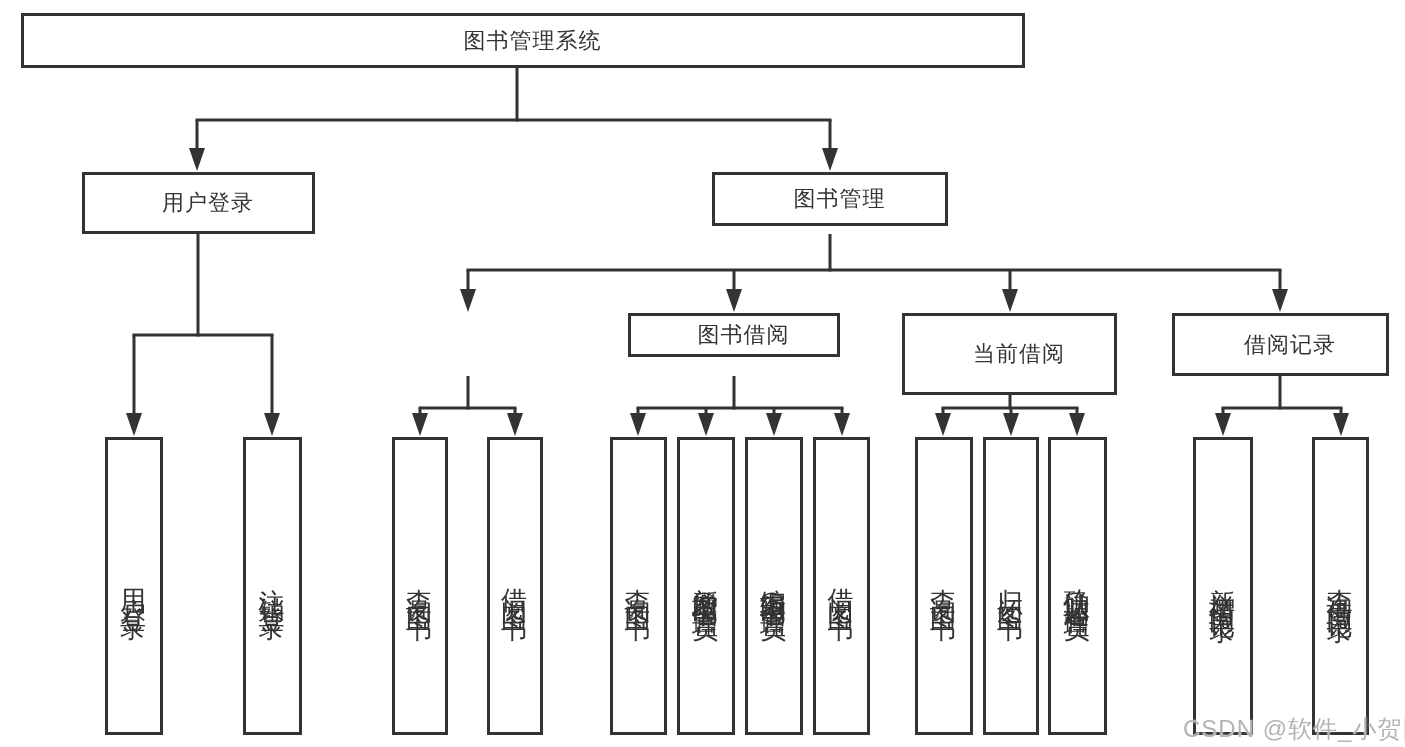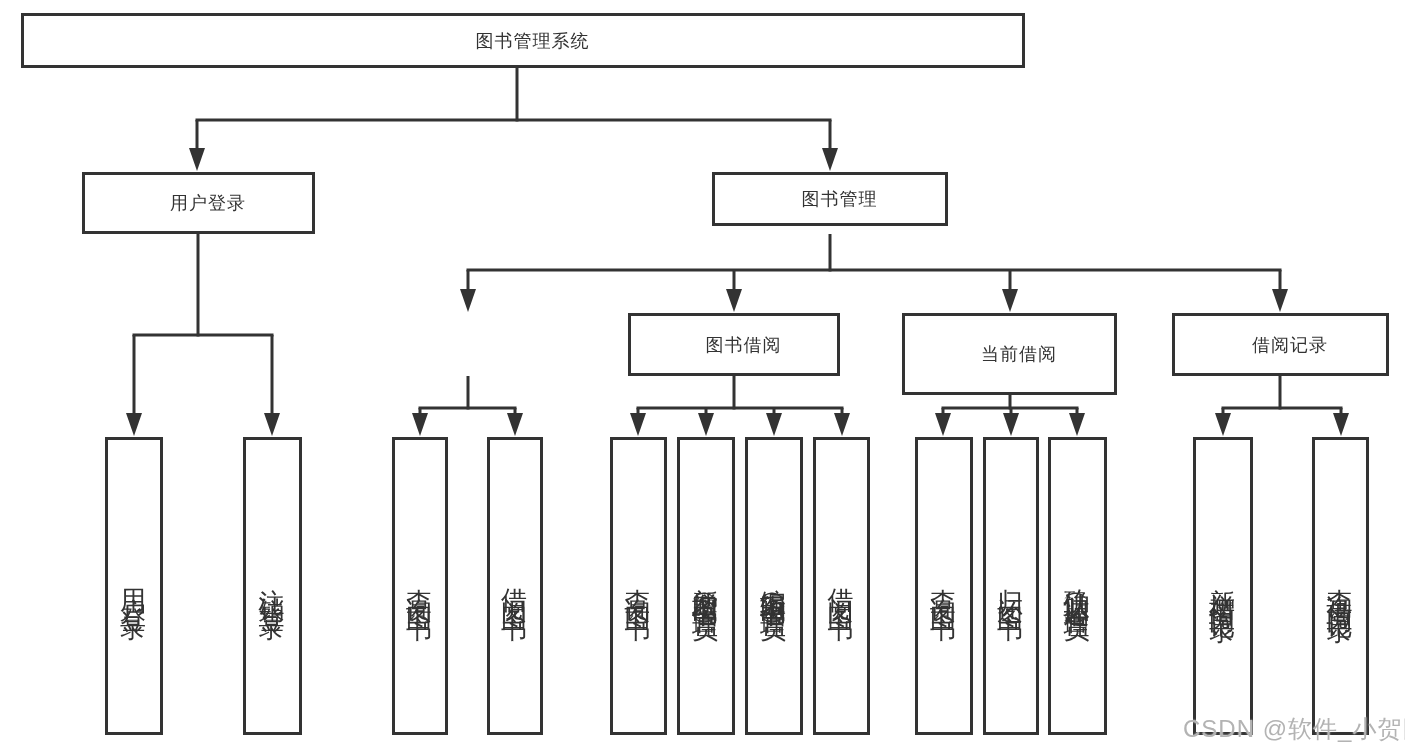--- a/index.html
+++ b/index.html
@@ -20,36 +20,36 @@
     position: absolute;
     box-sizing: border-box;
     background: #ffffff;
     border: 3px solid #333333;
     color: #333333;
     display: flex;
     align-items: center;
     justify-content: center;
     text-align: center;
   }
-  .h-node { font-size: 18px; letter-spacing: 1px; padding-left: 19px; }
+  .h-node { font-size: 22px; letter-spacing: 1px; padding-left: 19px; }
   .v-node {
     writing-mode: vertical-rl;
     text-orientation: mixed;
     font-size: 26px;
     letter-spacing: 9px;
   }
   .v-node.long { letter-spacing: 4px; }
   .v-node.mid  { letter-spacing: 6px; }
 
   
   #n-root           { left: 21px;   top: 13px;  width: 1004px; height: 55px; }
   #n-user-login     { left: 82px;   top: 172px; width: 233px;  height: 62px; }
   #n-book-mgmt      { left: 712px;  top: 172px; width: 236px;  height: 54px; }
   #n-new-book-rec   { left: 362px;  top: 313px; width: 211px;  height: 63px; }
-  #n-book-borrow    { left: 628px;  top: 313px; width: 212px;  height: 63px; }
+  #n-book-borrow    { left: 628px;  top: 313px; width: 212px;  height: 44px; }
   #n-current-borrow { left: 902px;  top: 313px; width: 215px;  height: 82px; }
   #n-borrow-record  { left: 1172px; top: 313px; width: 217px;  height: 63px; }
 
   .leaf { top: 437px; height: 298px; }
   #n-login       { left: 105px;  width: 58px; }
   #n-logout      { left: 243px;  width: 59px; }
   #n-nbr-query   { left: 392px;  width: 56px; }
   #n-nbr-borrow  { left: 487px;  width: 56px; }
   #n-bb-query    { left: 610px;  width: 57px; }
   #n-bb-add      { left: 677px;  width: 58px; }

